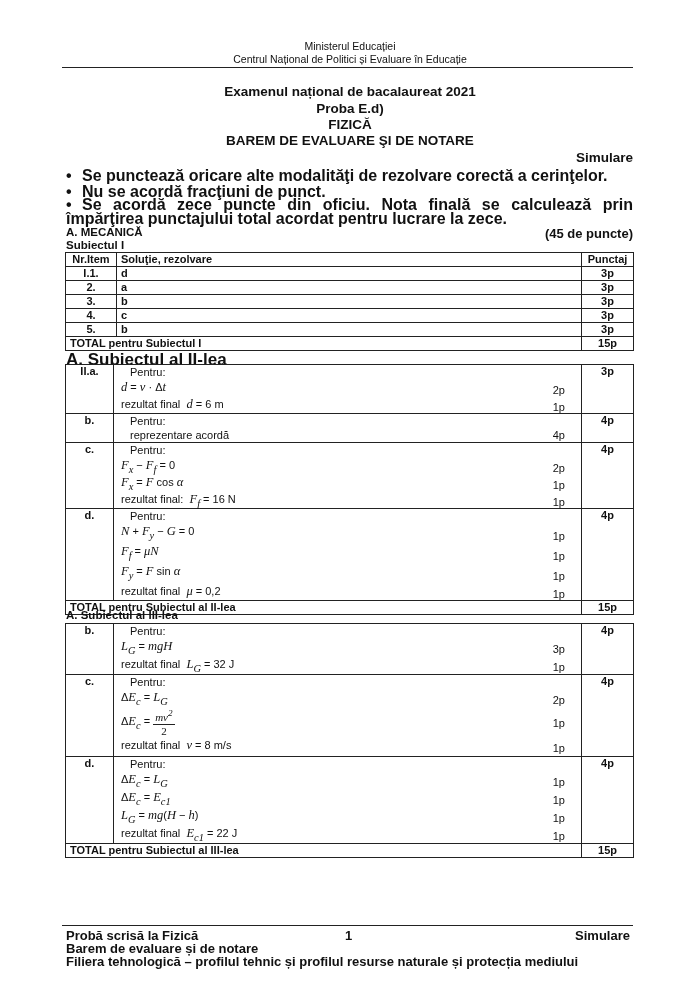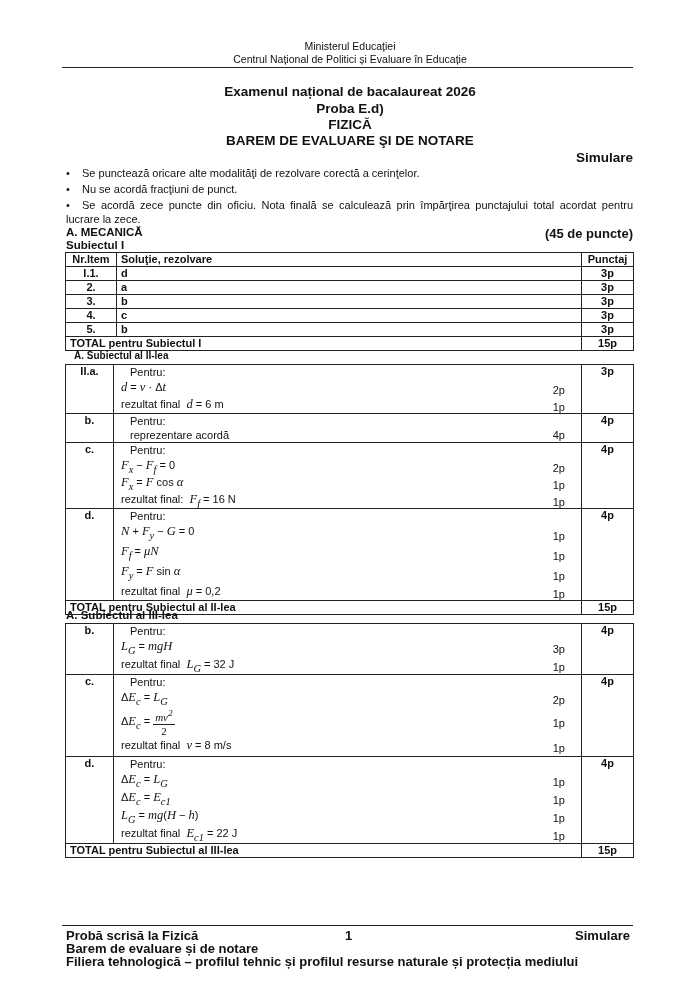--- a/index.html
+++ b/index.html
@@ -4,21 +4,21 @@
 <style>
   html, body { margin: 0; padding: 0; background: #ffffff; }
   body { width: 700px; height: 991px; position: relative; overflow: hidden;
          font-family: "Liberation Sans", sans-serif; color: #111; font-size: 11px; }
   .abs { position: absolute; }
   .center { text-align: center; }
   .bold { font-weight: bold; }
   .hdr-small { font-size: 10.5px; left: 0; width: 700px; text-align: center; }
   .title { font-size: 13.5px; font-weight: bold; left: 0; width: 700px; text-align: center; }
   .hline { position: absolute; height: 0; border-top: 1.5px solid #222; }
-  .bullet { font-size: 11px; font-weight: normal; }
+  .bullet { font-size: 16px; font-weight: bold; }
   .bullet .dot { display: inline-block; width: 16px; }
   table.barem { position: absolute; border-collapse: collapse; font-size: 11px; table-layout: fixed; }
   table.barem td { border: 1px solid #222; padding: 0 4px; vertical-align: top; line-height: 13px; }
   table.barem td.nr { text-align: center; font-weight: bold; }
   table.barem td.pts { text-align: center; font-weight: bold; }
   table.barem tr.head td { font-weight: bold; }
   table.barem tr.total td { font-weight: bold; }
   .sol-line { position: relative; height: 17px; line-height: 17px; padding-left: 3px; }
   .sol-line.first { padding-left: 12px; height: 14px; line-height: 14px; }
   .sol-line .p { position: absolute; right: 12px; top: 3px; }
@@ -30,21 +30,21 @@
   .frac-wrap .den { display: block; line-height: 13px; font-style: normal; }
   .footer { font-size: 13px; font-weight: bold; }
 </style>
 </head>
 <body>
 
 <div class="abs hdr-small" style="top:40px;">Ministerul Educației</div>
 <div class="abs hdr-small" style="top:53px;">Centrul Național de Politici și Evaluare în Educație</div>
 <div class="hline" style="top:67px; left:62px; width:571px;"></div>
 
-<div class="abs title" style="top:84px;">Examenul național de bacalaureat 2026</div>
+<div class="abs title" style="top:84px;">Examenul național de bacalaureat 2021</div>
 <div class="abs title" style="top:101px;">Proba E.d)</div>
 <div class="abs title" style="top:117px;">FIZICĂ</div>
 <div class="abs title" style="top:133px;">BAREM DE EVALUARE ŞI DE NOTARE</div>
 <div class="abs bold" style="top:150px; right:67px; font-size:13.5px;">Simulare</div>
 
 <div class="abs bullet" style="top:167px; left:66px; width:567px;"><span class="dot">•</span><span>Se punctează oricare alte modalităţi de rezolvare corectă a cerinţelor.</span></div>
 <div class="abs bullet" style="top:183px; left:66px; width:567px;"><span class="dot">•</span><span>Nu se acordă fracţiuni de punct.</span></div>
 <div class="abs bullet" style="top:198px; left:66px; width:567px; text-align:justify; line-height:14px;"><span class="dot">•</span><span>Se acordă zece puncte din oficiu. Nota finală se calculează prin împărţirea punctajului total acordat pentru lucrare la zece.</span></div>
 
 <div class="abs bold" style="top:226px; left:66px; font-size:11.5px;text-align:center;">A. MECANICĂ</div>
@@ -88,21 +88,21 @@
     <td class="bold">b</td>
     <td class="pts">3p</td>
   </tr>
   <tr class="total">
     <td colspan="2">TOTAL pentru Subiectul I</td>
     <td class="pts">15p</td>
   </tr>
 </tbody>
   </table>
 
-<div class="abs bold" style="top:350px; left:74px; font-size:10px;">A. Subiectul al II-lea</div>
+<div class="abs bold" style="top:350px; left:66px; font-size:17px;">A. Subiectul al II-lea</div>
 <table class="barem" style="top:364px; left:65px; width:568px;">
   <colgroup>
       <col style="width:48px">
       <col style="width:468px">
       <col style="width:52px">
     </colgroup>
 
   <tbody>
       <tr style="height:44px;">
     <td class="nr">II.a.</td>

